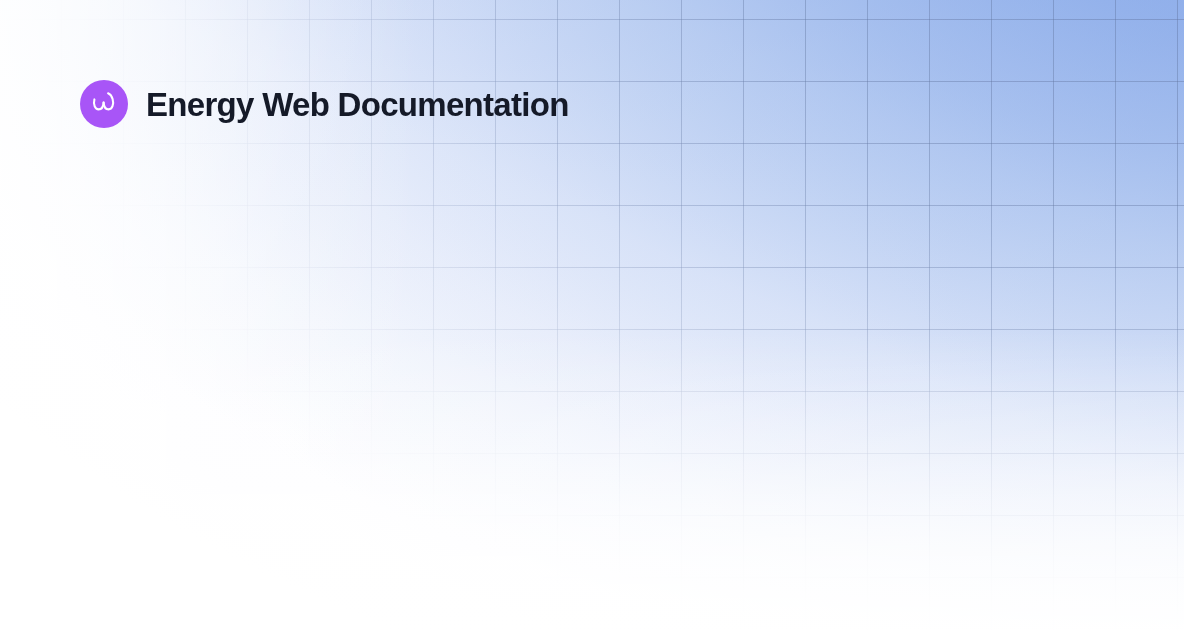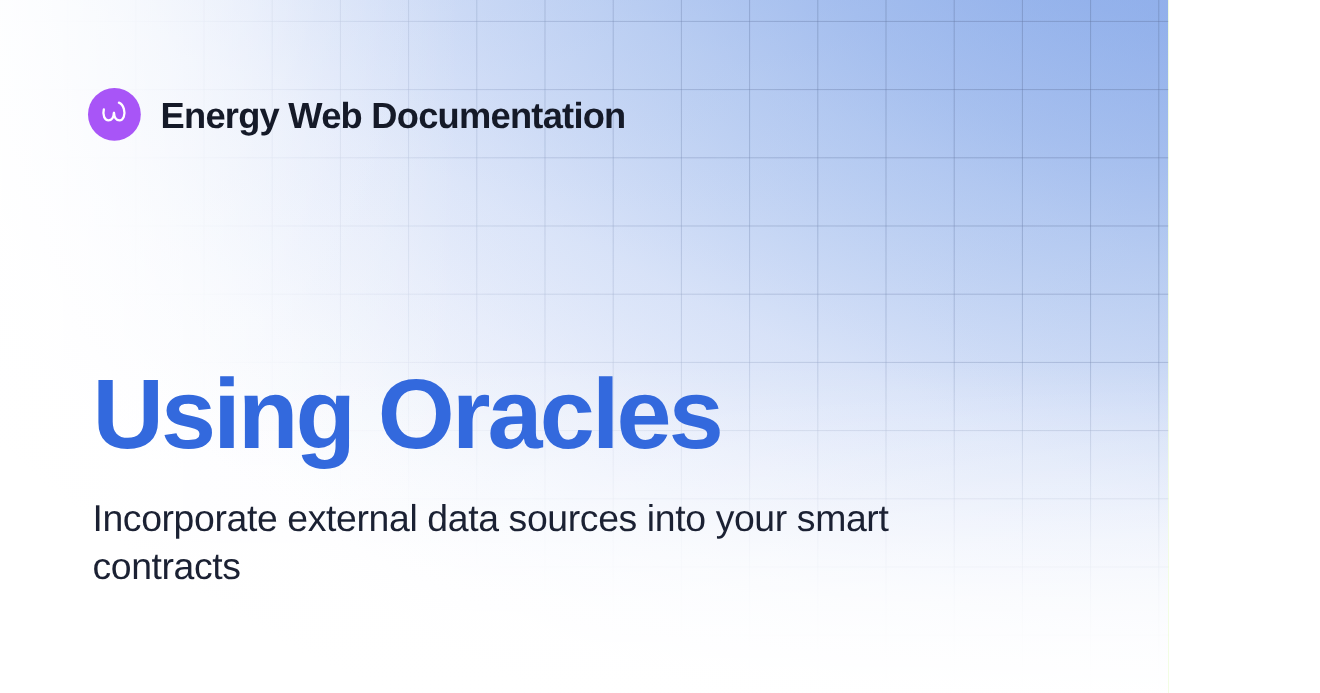--- a/index.html
+++ b/index.html
@@ -12,24 +12,24 @@
 
   body {
     font-family: "Liberation Sans", sans-serif;
     background: #ffffff;
     position: relative;
   }
 
   .card {
     position: absolute;
     inset: 0;
-    width: 1062px;
+    width: 1184px;
     height: 630px;
     overflow: hidden;
-    background: #bef264;
+    background: #e5e5e5;
   }
 
   
   .bg-base {
     position: absolute;
     inset: 0;
     background: #ffffff;
   }
 
   .bg-gradient {
@@ -191,18 +191,14 @@
       <span>
         <svg width="30" height="30" viewBox="0 0 30 30" aria-hidden="true">
           <path d="M5.4 10.4 C4.0 15.6 6.2 20.4 9.6 20.4 C12.6 20.4 14.3 17.4 14.6 13.6" fill="none" stroke="#ffffff" stroke-width="2.1" stroke-linecap="round" stroke-linejoin="round"></path>
           <path d="M14.6 13.6 C14.9 17.4 16.6 20.4 19.6 20.4 C23.1 20.4 25.2 15.4 23.6 10.0 C22.7 6.9 20.9 5.0 19.1 4.3" fill="none" stroke="#ffffff" stroke-width="2.1" stroke-linecap="round" stroke-linejoin="round"></path>
         </svg>
       </span>
     </div>
     <div class="brand-title">Energy Web Documentation</div>
   </div>
 
-  <div class="content">
-    <h1 class="page-title">Using Oracles</h1>
-    <p class="page-subtitle">Incorporate external data sources into your smart contracts</p>
-  </div>
 
 </div>
 
 </body></html>

